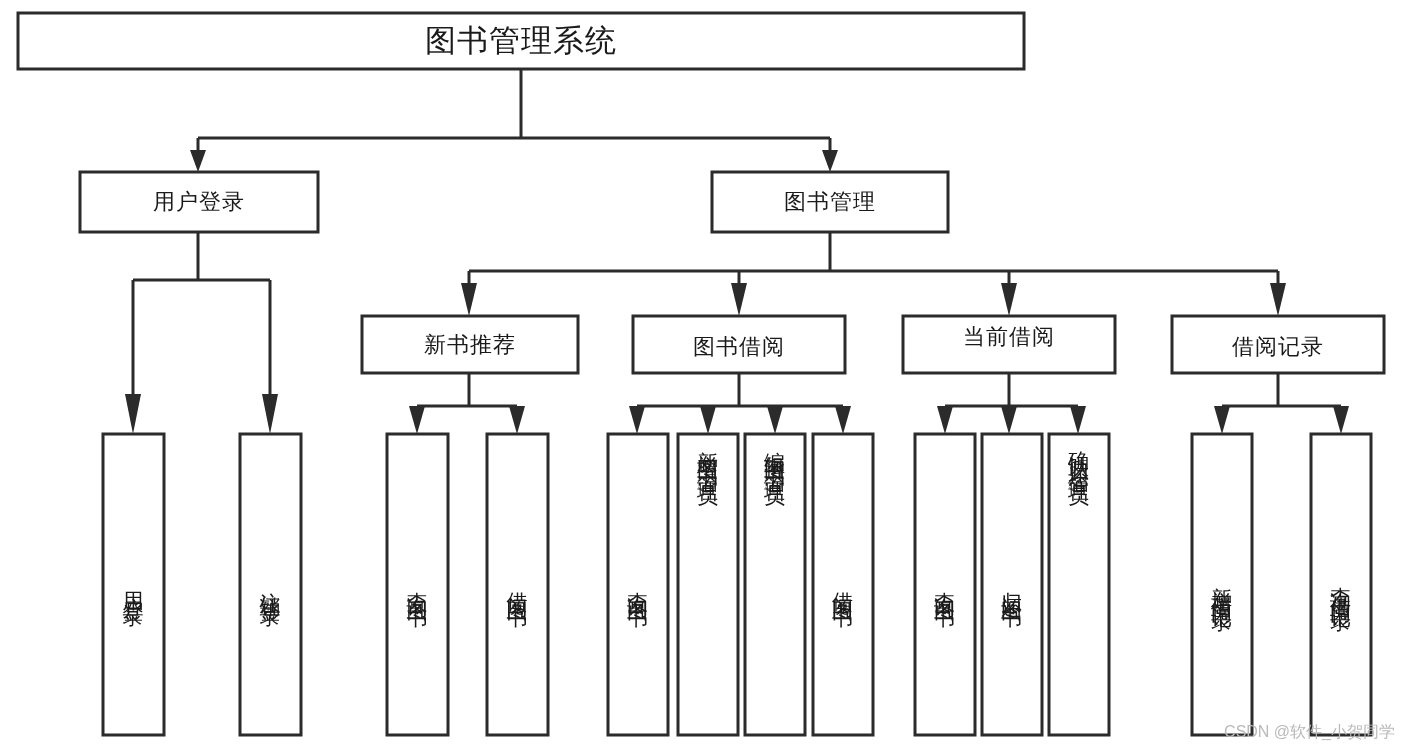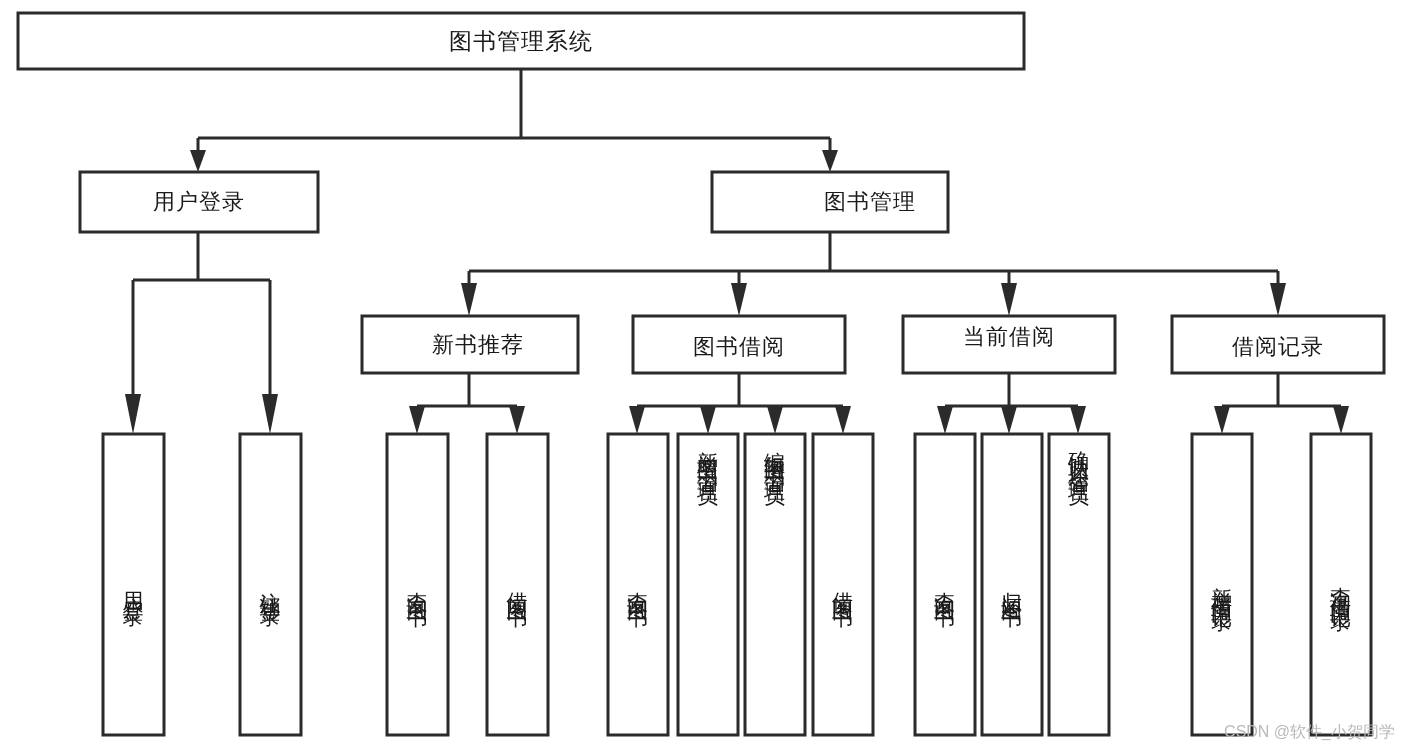--- a/index.html
+++ b/index.html
@@ -42,21 +42,21 @@
   .hlabel-box{
     position:absolute;
     display:flex;align-items:center;justify-content:center;
     pointer-events:none;
   }
   .hlabel-text{
     font-size:22px;color:#1a1a1a;letter-spacing:1px;
     font-family:"Liberation Sans","DejaVu Sans",sans-serif;
     white-space:nowrap;
   }
-  .title-text{font-size:23px;letter-spacing:1px;}
+  .title-text{font-size:31px;letter-spacing:1px;}
 </style>
 </head>
 <body>
 
 <div id="diagram-root">
 
   <svg id="flow" viewBox="0 0 1405 747" xmlns="http://www.w3.org/2000/svg">
 
     <g>
 
@@ -142,25 +142,25 @@
   </svg>
 
   <div class="hlabel-box" style="left:18px;top:13px;width:1006px;height:56px;">
     <span class="hlabel-text title-text">图书管理系统</span>
   </div>
 
   <div class="hlabel-box" style="left:80px;top:172px;width:238px;height:60px;">
     <span class="hlabel-text">用户登录</span>
   </div>
 
-  <div class="hlabel-box" style="left:712px;top:172px;width:236px;height:60px;margin-left:40px;">
+  <div class="hlabel-box" style="left:712px;top:172px;width:236px;height:60px;">
     <span class="hlabel-text">图书管理</span>
   </div>
 
-  <div class="hlabel-box" style="left:362px;top:316px;width:216px;height:57px;padding-left:8px;">
+  <div class="hlabel-box" style="left:362px;top:316px;width:216px;height:57px;">
     <span class="hlabel-text">新书推荐</span>
   </div>
 
   <div class="hlabel-box" style="left:633px;top:316px;width:212px;height:61px;">
     <span class="hlabel-text">图书借阅</span>
   </div>
 
   <div class="hlabel-box" style="left:903px;top:308px;width:212px;height:57px;">
     <span class="hlabel-text">当前借阅</span>
   </div>

